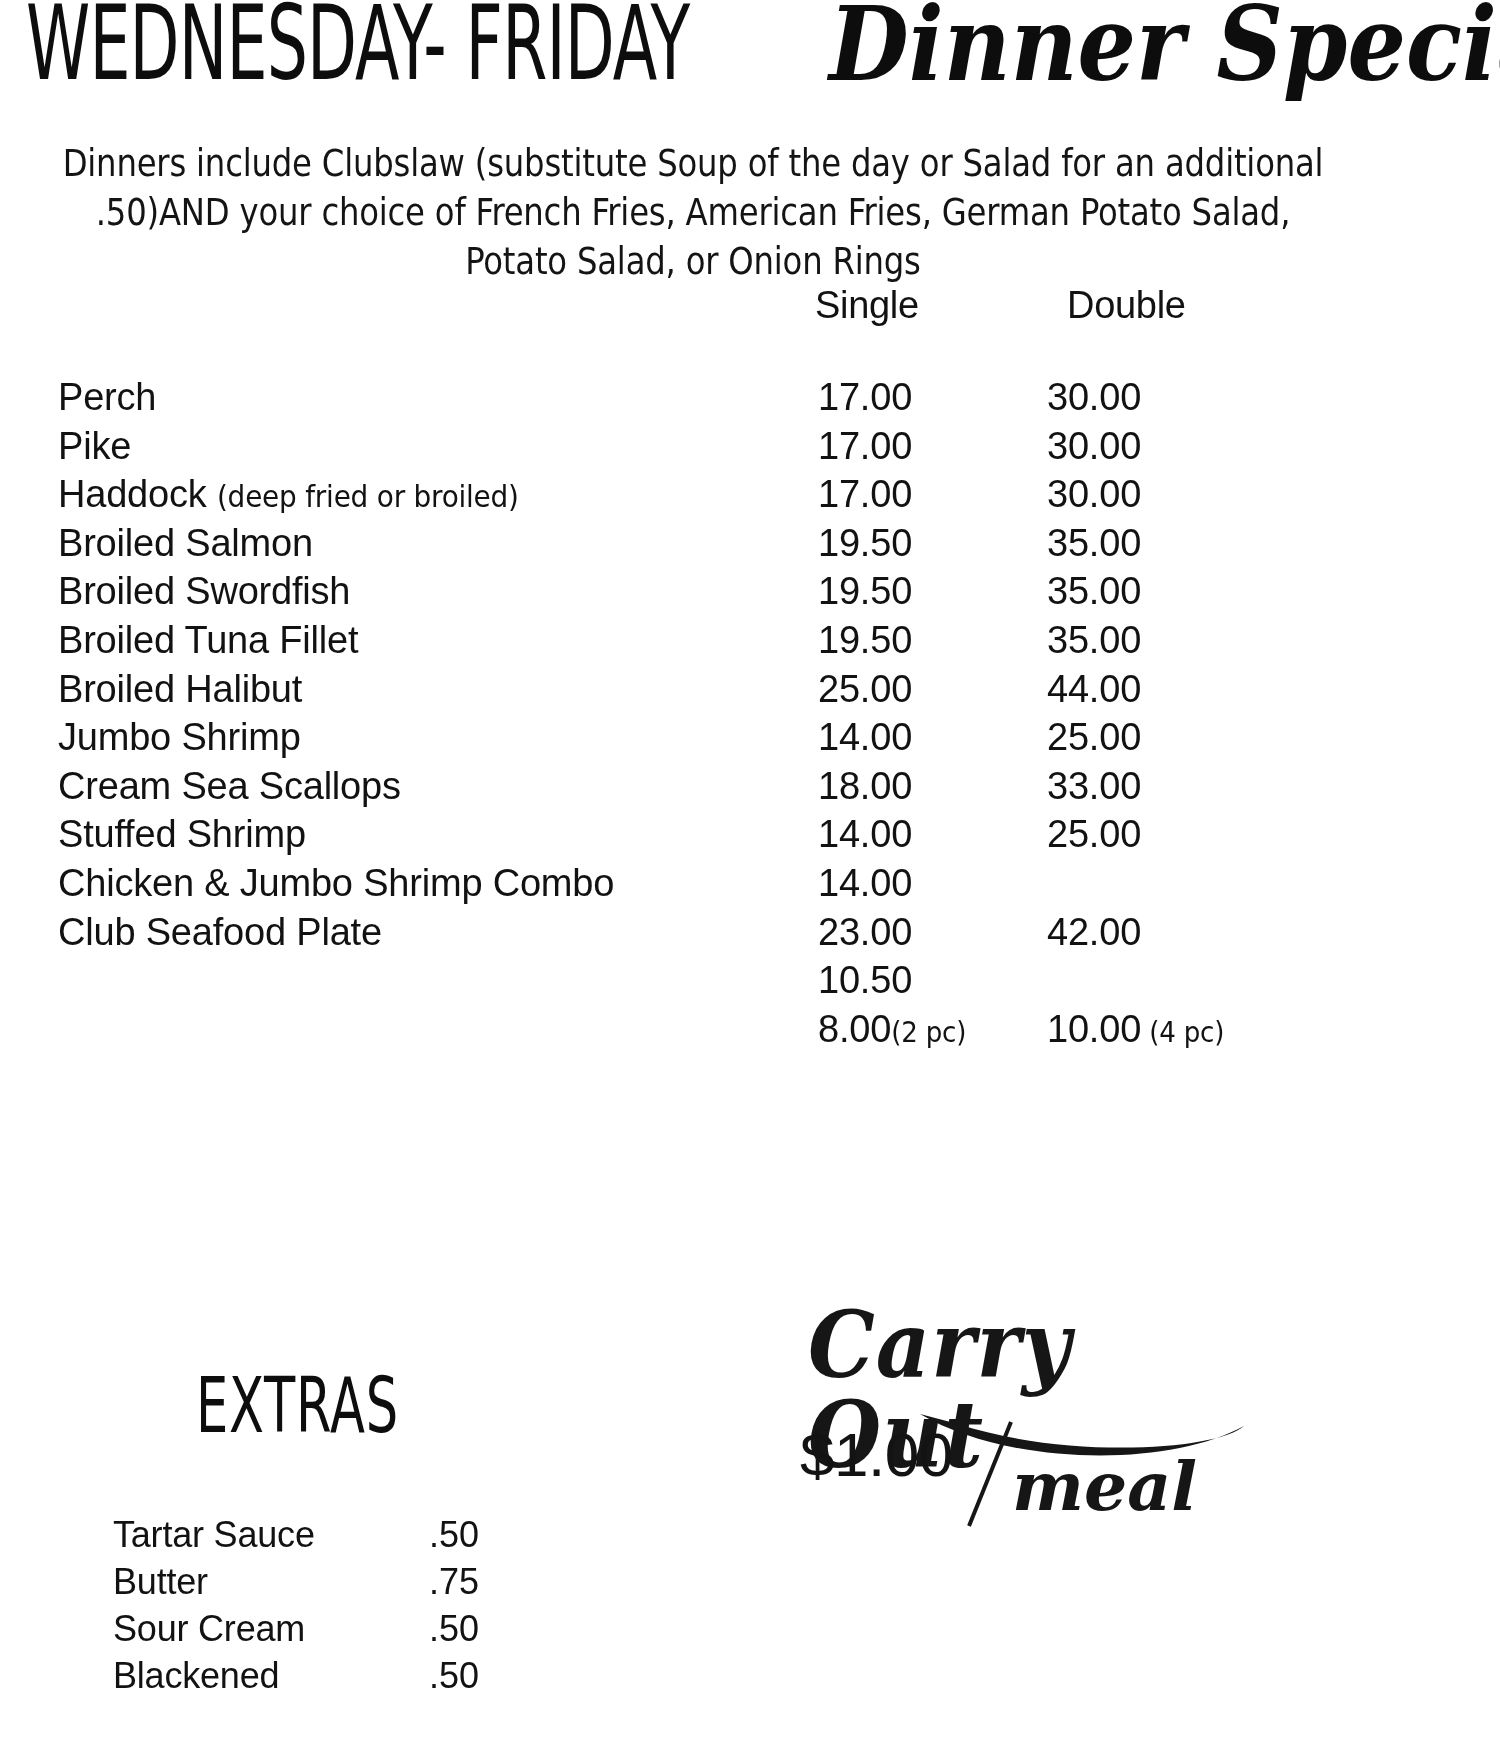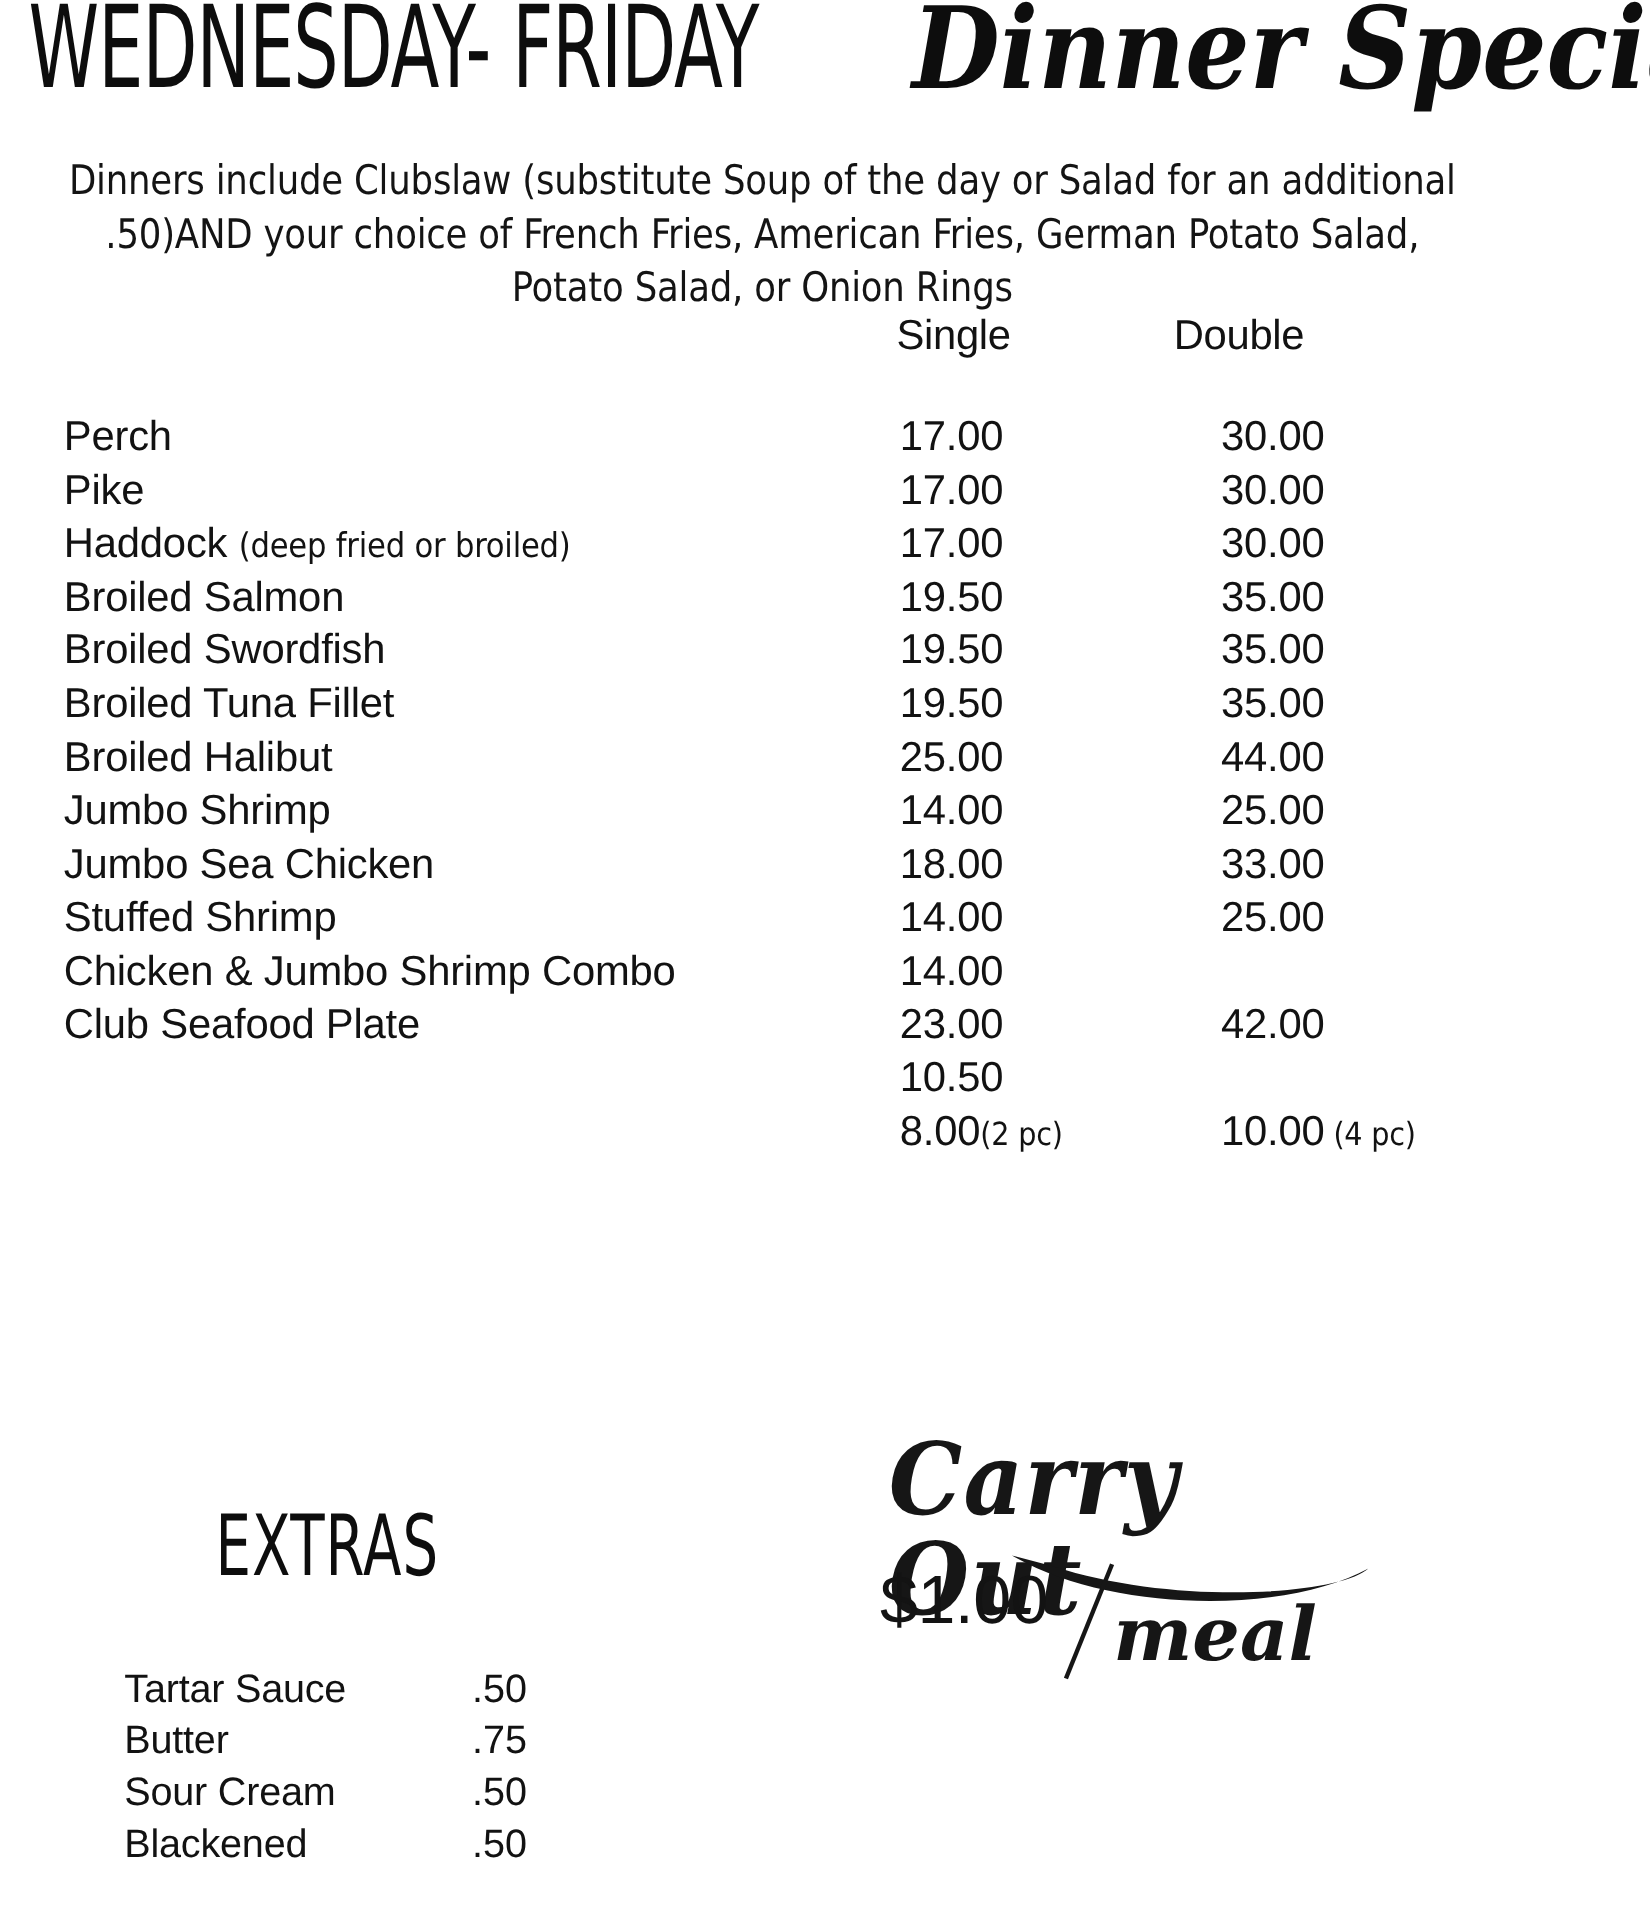--- a/index.html
+++ b/index.html
@@ -138,21 +138,21 @@
   .price {
     position: absolute;
     top: 0;
     font-size: 38px;
     line-height: 1;
     color: #121212;
     letter-spacing: -0.2px;
     white-space: nowrap;
   }
   .price.single { left: 818px; }
-  .price.double { left: 1110px; text-align: right; }
+  .price.double { left: 1047px; text-align: right; }
   .price .pc {
     font-family: "Liberation Sans Narrow", "DejaVu Sans Condensed", "Liberation Sans", sans-serif;
     font-size: 29px;
   }
 
   
   .extras-title {
     position: absolute;
     left: 196px;
     top: 1368px;
@@ -308,21 +308,21 @@
         <div class="item-name">Broiled Halibut</div>
         <div class="price single">25.00</div>
         <div class="price double">44.00</div>
       </div>
       <div class="menu-row">
         <div class="item-name">Jumbo Shrimp</div>
         <div class="price single">14.00</div>
         <div class="price double">25.00</div>
       </div>
       <div class="menu-row">
-        <div class="item-name">Jumbo Sea Chicken</div>
+        <div class="item-name">Cream Sea Scallops</div>
         <div class="price single">18.00</div>
         <div class="price double">33.00</div>
       </div>
       <div class="menu-row">
         <div class="item-name">Stuffed Shrimp</div>
         <div class="price single">14.00</div>
         <div class="price double">25.00</div>
       </div>
       <div class="menu-row">
         <div class="item-name">Chicken &amp; Jumbo Shrimp Combo</div>

